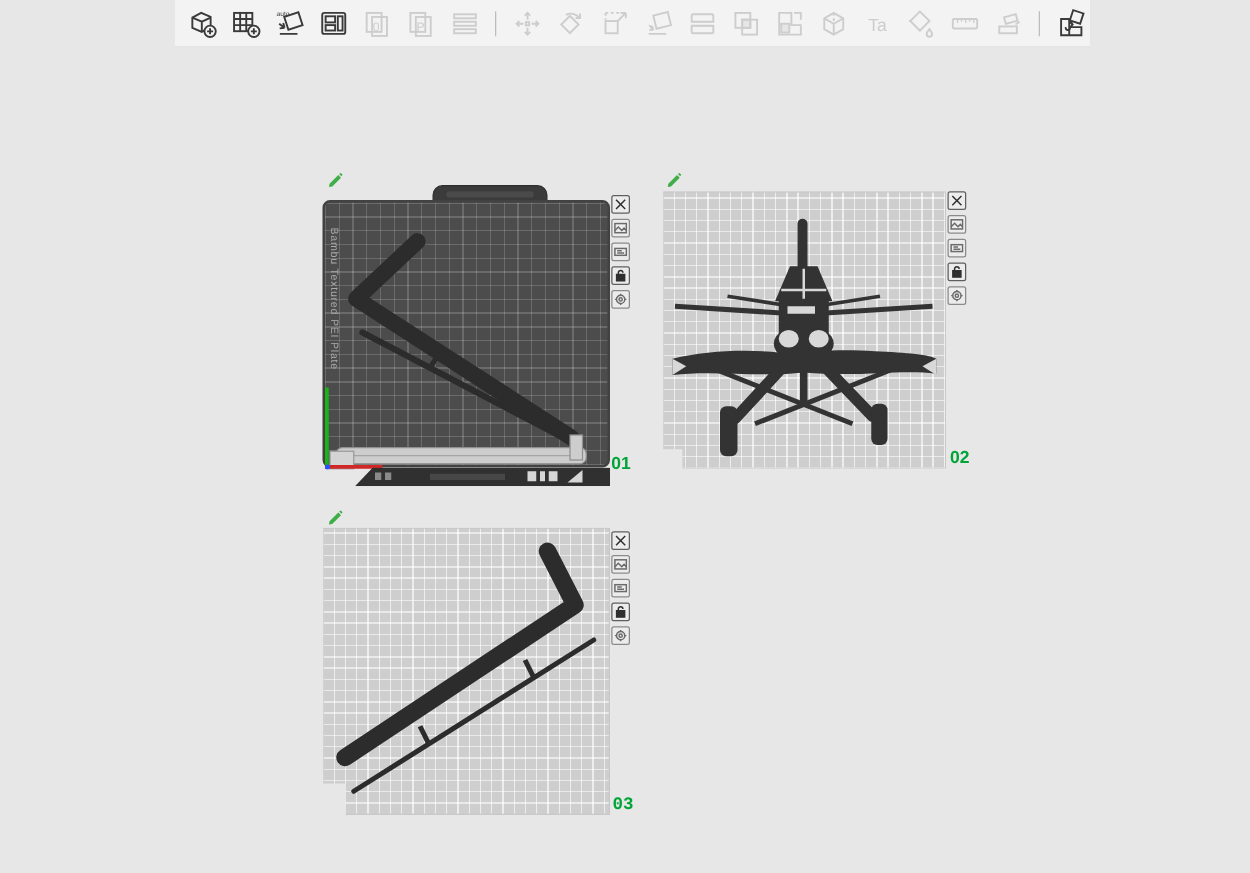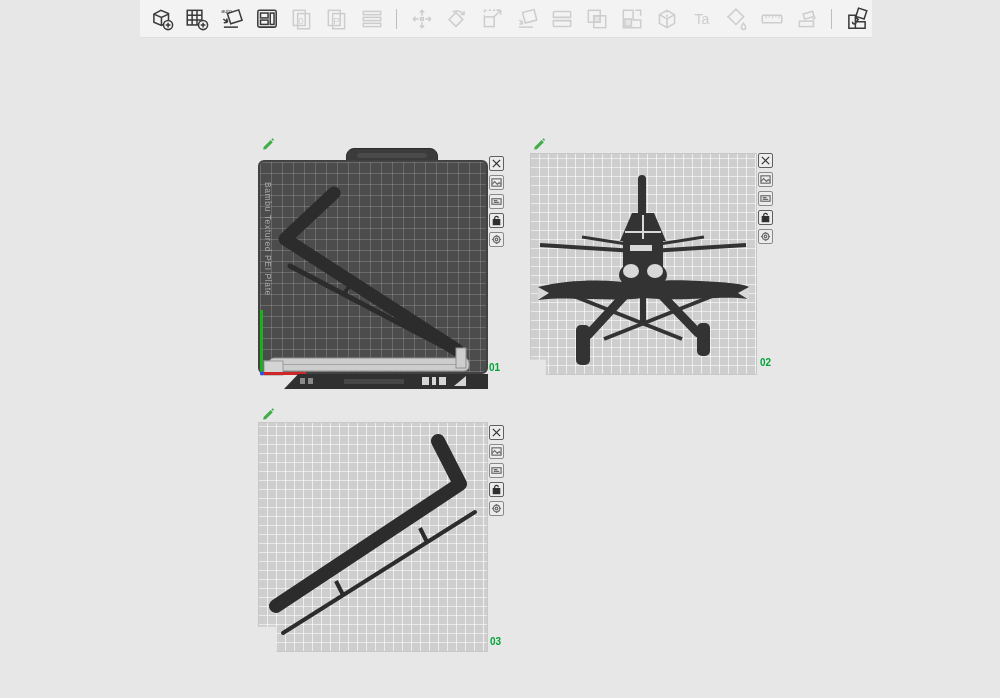--- a/index.html
+++ b/index.html
@@ -69,21 +69,21 @@
   .plate-actions { position:absolute; display:flex; flex-direction:column; gap:4px; }
   .pa-btn {
     width:15px; height:15px; background:#ececec; border:1px solid #8a8a8a;
     border-radius:2px; display:flex; align-items:center; justify-content:center;
     color:#6b6b6b; padding:0;
   }
   .pa-btn svg { stroke:currentColor; fill:none; stroke-width:1.3; }
   .pa-btn.strong { color:#2f2f2f; border-color:#5f5f5f; }
 
   .plate-badge {
-    position:absolute; font-size:10px; font-weight:bold; color:#00a437;
+    position:absolute; font-size:14px; font-weight:bold; color:#00a437;
   }
 </style>
 </head>
 <body>
 
 <div class="toolbar">
 
   <div class="tb-btn">
     <svg width="26" height="26" viewBox="0 0 24 24">
       <path d="M4.5 7.5l6.5-3.5 7 3v7.5l-6.5 3.5-7-3z"></path>
@@ -461,14 +461,14 @@
     </button>
     <button class="pa-btn">
       <svg width="11" height="11" viewBox="0 0 12 12">
           <circle cx="6" cy="6" r="3.6"></circle>
           <circle cx="6" cy="6" r="1.4"></circle>
           <path d="M6 1v1.4M6 9.6V11M1 6h1.4M9.6 6H11"></path>
         </svg>
     </button>
   </div>
 
-  <span class="plate-badge" style="left:232px; top:216px;">03</span>
+  <span class="plate-badge" style="left:232px; top:216px;font-family:Liberation Mono, monospace;">03</span>
 </div>
 
 </body></html>

